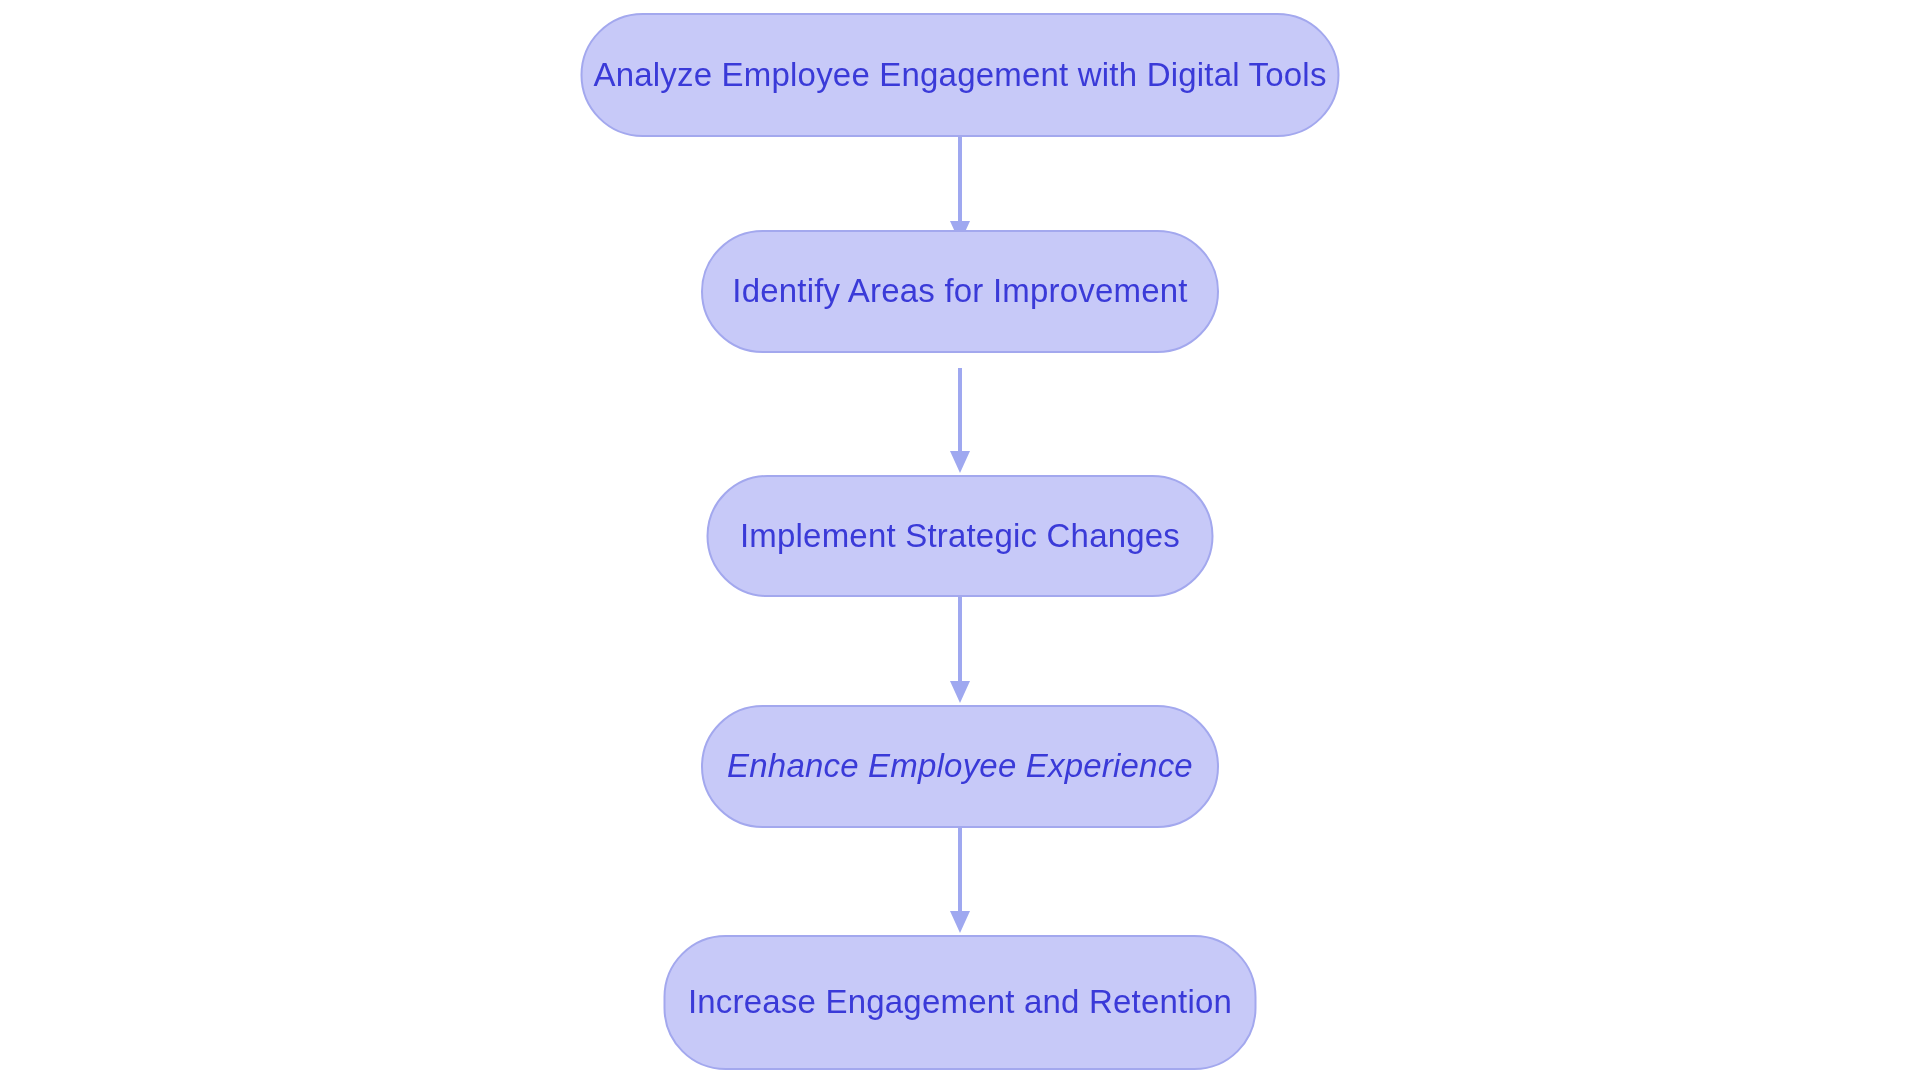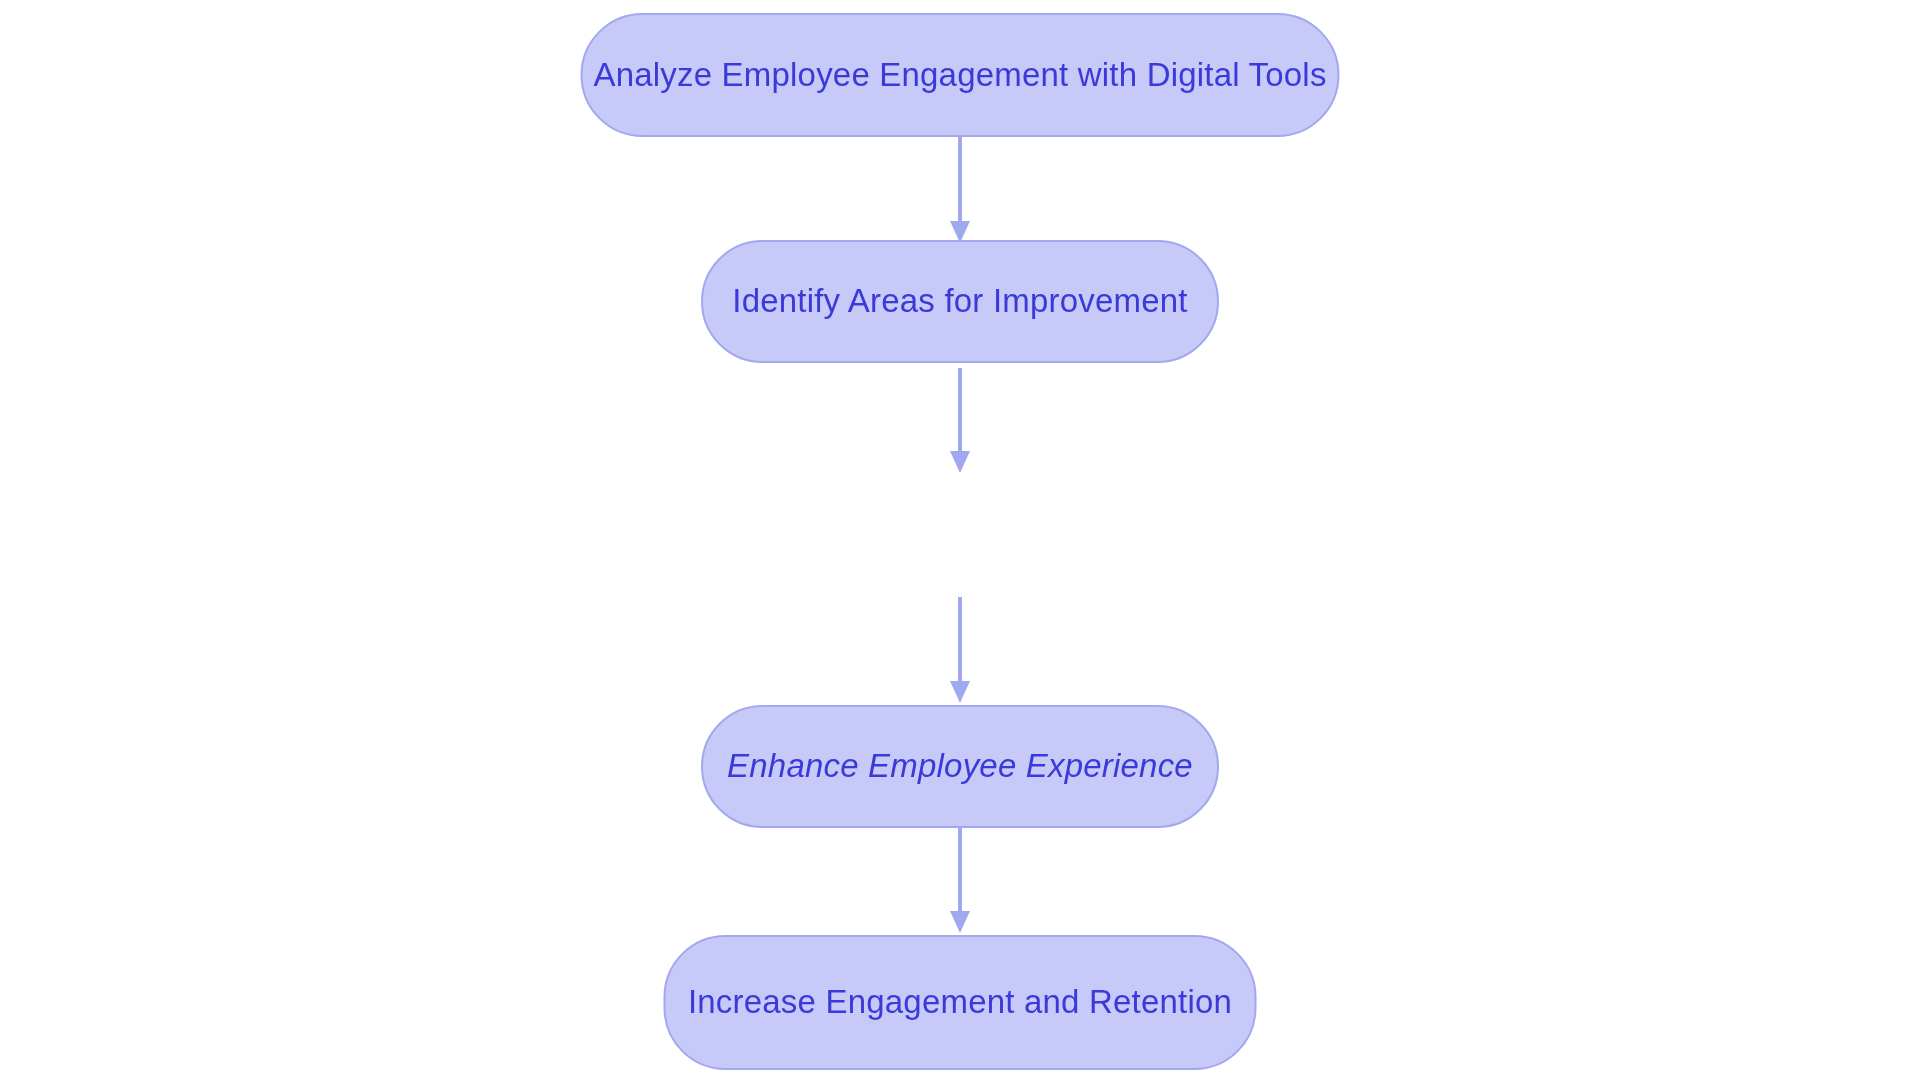--- a/index.html
+++ b/index.html
@@ -68,31 +68,34 @@
     <span class="flow-node-label">Analyze Employee Engagement with Digital Tools</span>
   </div>
 
   <div class="flow-connector" style="top:137px; height:108px; width:26px;">
     <svg width="26" height="108" viewBox="0 0 26 108" aria-hidden="true">
       <line x1="13" y1="0" x2="13" y2="86" stroke="#9fa8f0" stroke-width="4"></line>
       <polygon points="3,84 23,84 13,106" fill="#9fa8f0"></polygon>
     </svg>
   </div>
 
-  <div class="flow-node" style="top:240px; width:518px; height:123px;">
+  <div class="flow-node" style="top:230px; width:518px; height:123px;">
     <span class="flow-node-label">Identify Areas for Improvement</span>
   </div>
 
   <div class="flow-connector" style="top:368px; height:107px; width:26px;">
     <svg width="26" height="107" viewBox="0 0 26 107" aria-hidden="true">
       <line x1="13" y1="0" x2="13" y2="85" stroke="#9fa8f0" stroke-width="4"></line>
       <polygon points="3,83 23,83 13,105" fill="#9fa8f0"></polygon>
     </svg>
   </div>
 
+  <div class="flow-node" style="top:475px; width:507px; height:122px;">
+    <span class="flow-node-label">Implement Strategic Changes</span>
+  </div>
 
   <div class="flow-connector" style="top:597px; height:108px; width:26px;">
     <svg width="26" height="108" viewBox="0 0 26 108" aria-hidden="true">
       <line x1="13" y1="0" x2="13" y2="86" stroke="#9fa8f0" stroke-width="4"></line>
       <polygon points="3,84 23,84 13,106" fill="#9fa8f0"></polygon>
     </svg>
   </div>
 
   <div class="flow-node" style="top:705px; width:518px; height:123px;font-style:italic;">
     <span class="flow-node-label">Enhance Employee Experience</span>

